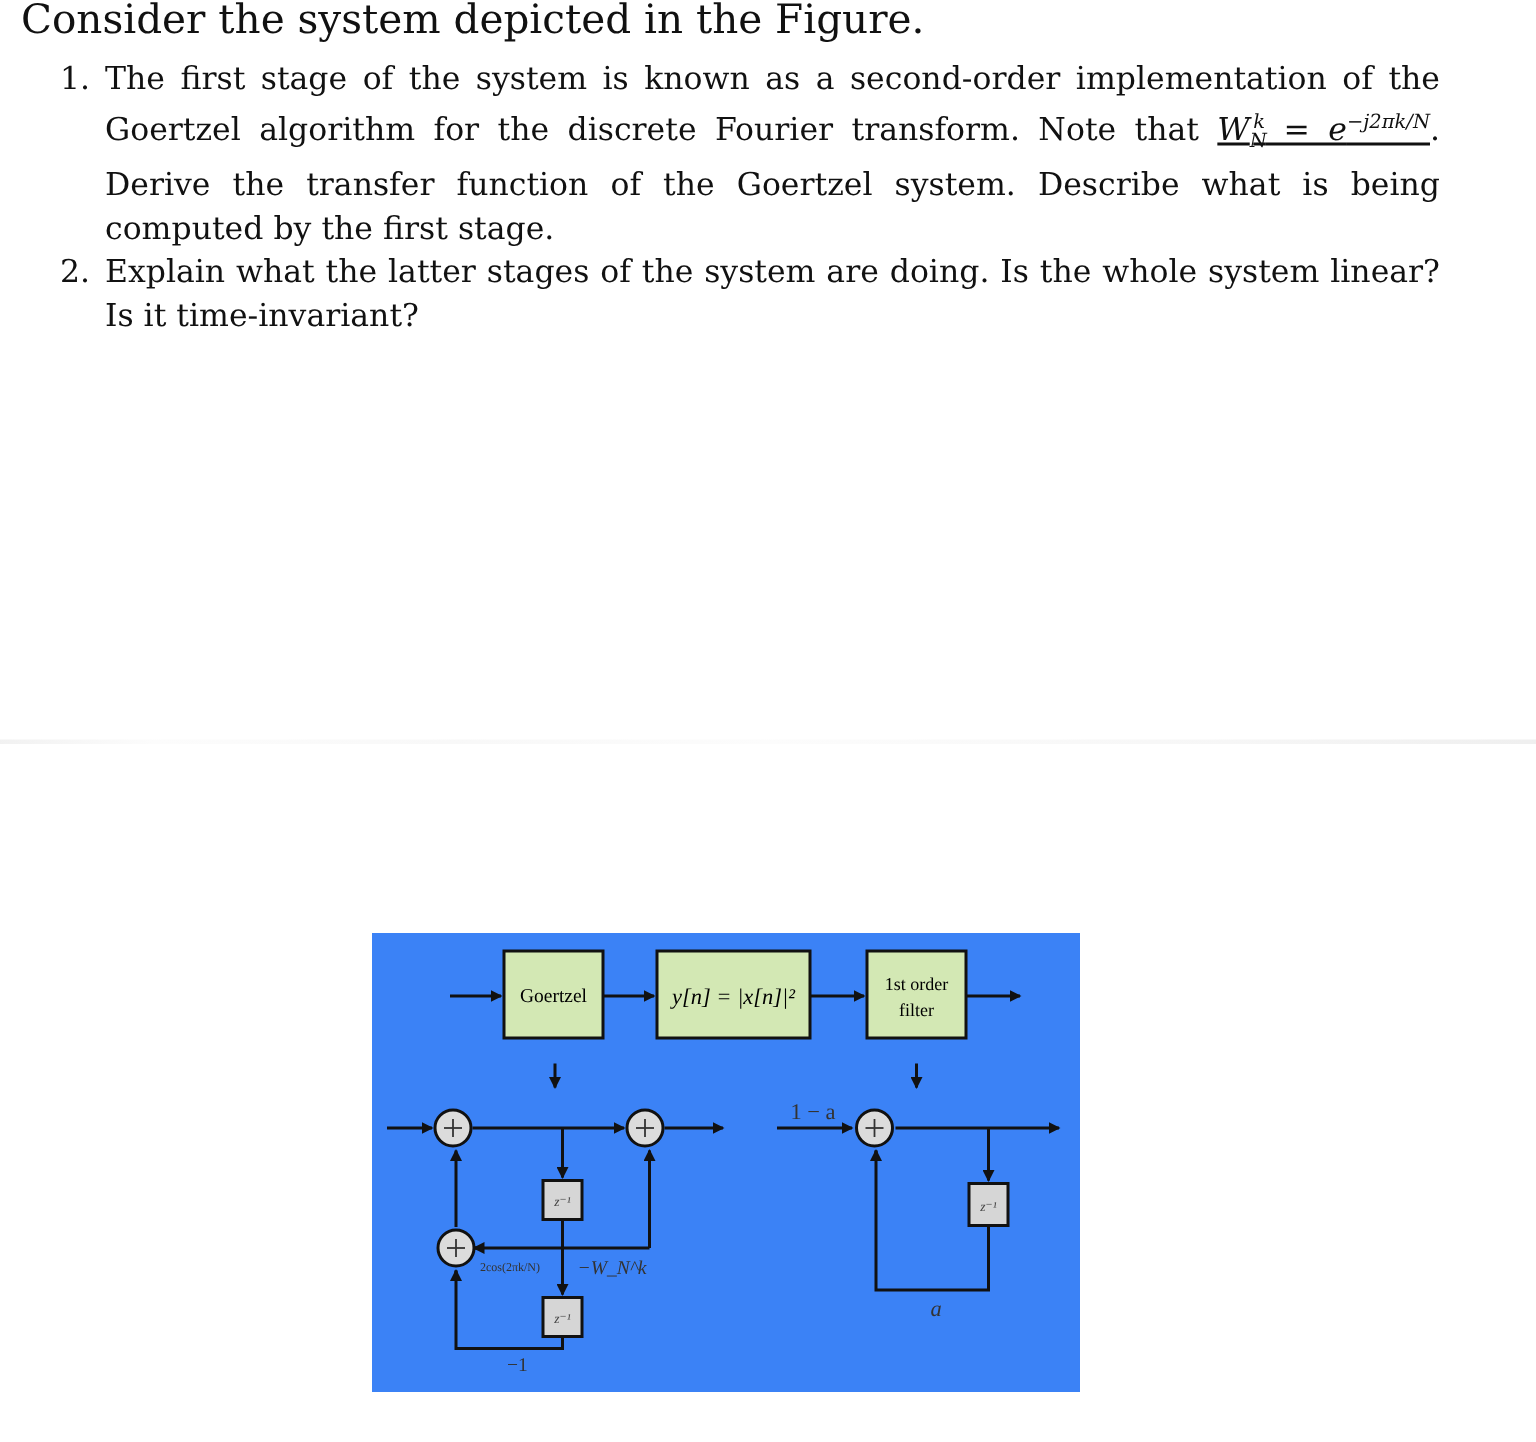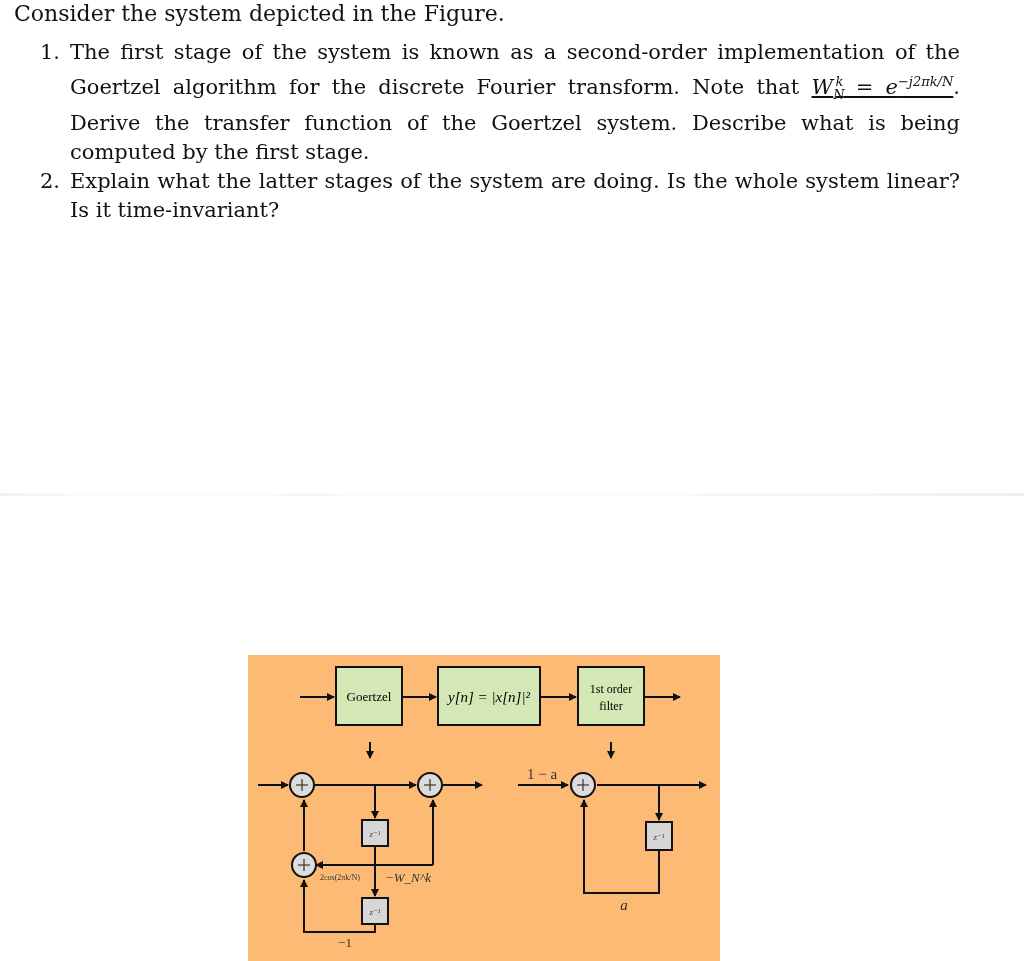--- a/index.html
+++ b/index.html
@@ -1,28 +1,28 @@
 <!DOCTYPE html>
 <html><head>
   <meta charset="utf-8">
   <style>
     html, body { margin: 0; padding: 0; background: #ffffff; }
     body { width: 1024px; height: 961px; position: relative; overflow: hidden;
            font-family: "DejaVu Serif", "Liberation Serif", serif; color: #111; }
-    .intro { position: absolute; left: 14px; top: 0px; font-size: 22px; line-height: 28px; }
+    .intro { position: absolute; left: 14px; top: 0px; font-size: 27px; line-height: 28px; }
     .q { position: absolute; left: 40px; font-size: 21px; line-height: 29px; width: 920px; }
     .q .num { position: absolute; left: 0; top: 0; }
     .q .body { margin-left: 30px; text-align: justify; }
     .q1 { top: 38px; }
     .q2 { top: 167px; }
     .math { font-style: italic; text-decoration: underline; }
     sup, sub { font-size: 13px; }
     .sep { position: absolute; left: 0; top: 493px; width: 1024px; height: 3px;
            background: linear-gradient(to right, #e8e8e8, #fafafa 10%, #f3f3f3 30%, #fafafa 50%, #f0f0f0 80%, #e4e4e4); opacity: .6; }
-    .diagram { position: absolute; left: 248px; top: 655px; width: 472px; height: 306px; background: #fdba74; }
+    .diagram { position: absolute; left: 248px; top: 622px; width: 472px; height: 306px; background: #3b82f6; }
     svg text { font-family: "Liberation Serif", "DejaVu Serif", serif; }
   </style>
 </head>
 <body>
 
 <div class="intro">Consider the system depicted in the Figure.</div>
 
 <div class="q q1">
   <span class="num">1.</span>
   <div class="body">

